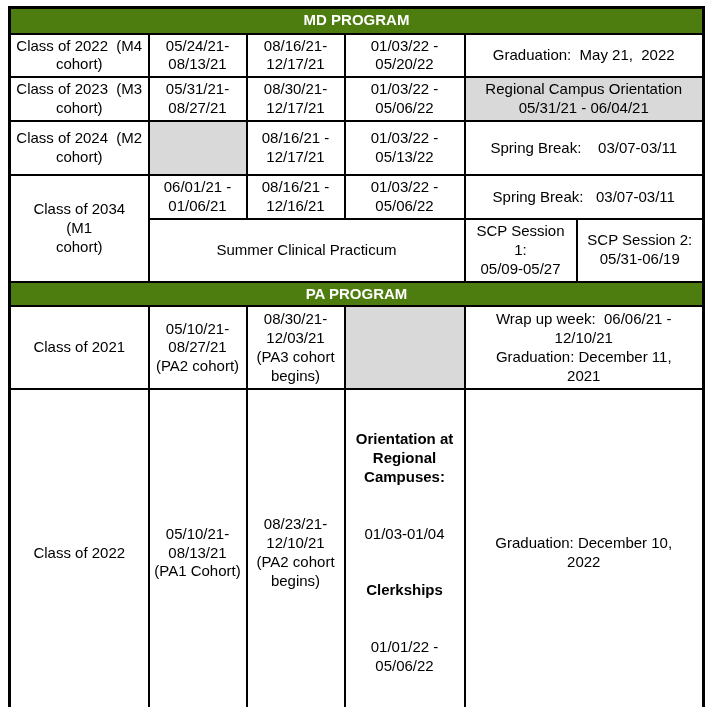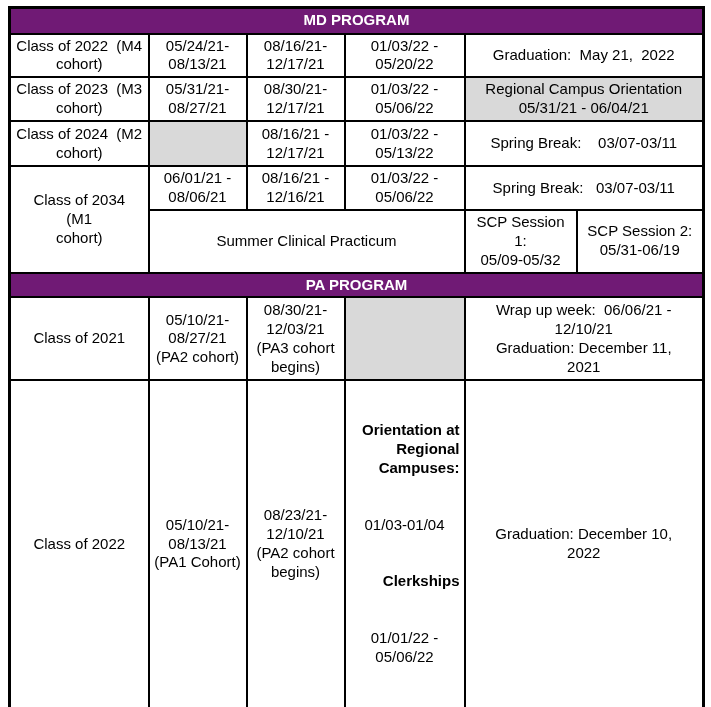--- a/index.html
+++ b/index.html
@@ -21,29 +21,29 @@
     border: 2px solid #000000;
     text-align: center;
     vertical-align: middle;
     font-size: 15px;
     line-height: 1.26;
     padding: 2px 4px;
     white-space: pre-wrap;
     overflow: hidden;
   }
   td.section-header {
-    background: #701a75;
+    background: #4d7c0f;
     color: #ffffff;
     font-weight: bold;
     font-size: 16px;
     padding: 1px 4px;
   }
   td.gray { background: #d9d9d9; }
   td.left { text-align: left; padding-left: 6px; margin-top: 24px; }
-  .bold { font-weight: bold; text-align: right; }
+  .bold { font-weight: bold; }
   td .seg { display: block; }
 </style>
 </head>
 <body>
 
 <table class="calendar">
   <colgroup>
     <col style="width:139px">
     <col style="width:98px">
     <col style="width:98px">
@@ -75,47 +75,47 @@
     <td>05/31/21-
 08/27/21</td>
     <td>08/30/21-
 12/17/21</td>
     <td>01/03/22 -
 05/06/22</td>
     <td colspan="2" class="gray left">Regional Campus Orientation
 05/31/21 - 06/04/21</td>
   </tr>
 
-  <tr style="height:45px">
+  <tr style="height:54px">
     <td>Class of 2024  (M2
 cohort)</td>
     <td class="gray"></td>
     <td>08/16/21 -
 12/17/21</td>
     <td>01/03/22 -
 05/13/22</td>
     <td colspan="2" class="left">Spring Break:    03/07-03/11</td>
   </tr>
 
   <tr style="height:42px">
     <td rowspan="2">Class of 2034   (M1
 cohort)</td>
     <td>06/01/21 -
-08/06/21</td>
+01/06/21</td>
     <td>08/16/21 -
 12/16/21</td>
     <td>01/03/22 -
 05/06/22</td>
     <td colspan="2" class="left">Spring Break:   03/07-03/11</td>
   </tr>
 
   <tr style="height:55px">
     <td colspan="3">Summer Clinical Practicum</td>
     <td class="left">SCP Session 1:
-05/09-05/32</td>
+05/09-05/27</td>
     <td class="left">SCP Session 2:
 05/31-06/19</td>
   </tr>
 
   <tr style="height:24px">
     <td colspan="6" class="section-header">PA PROGRAM</td>
   </tr>
 
   <tr style="height:83px">
     <td>Class of 2021</td>

